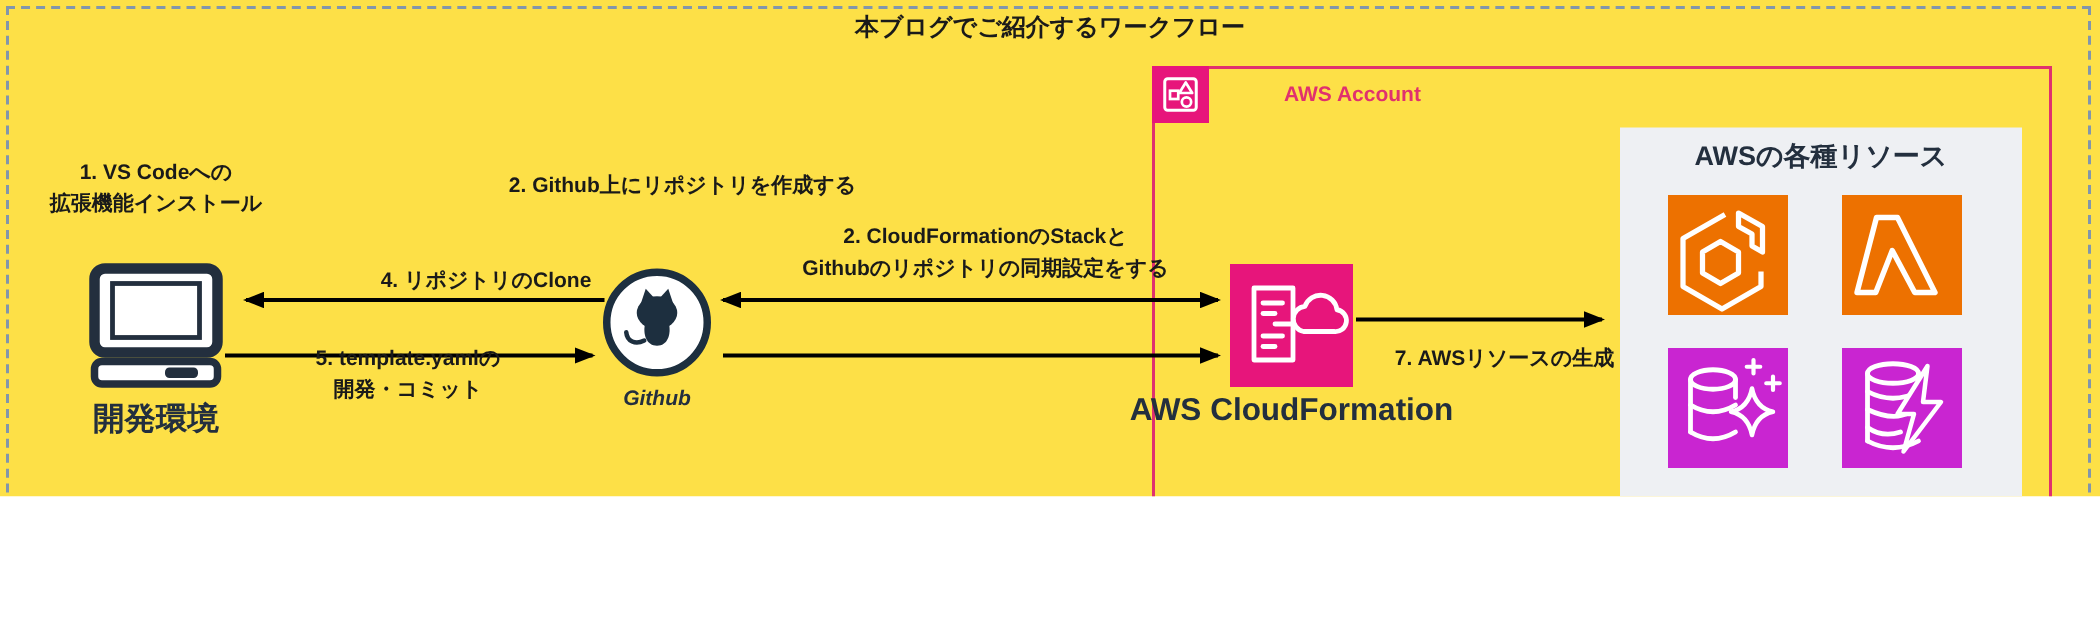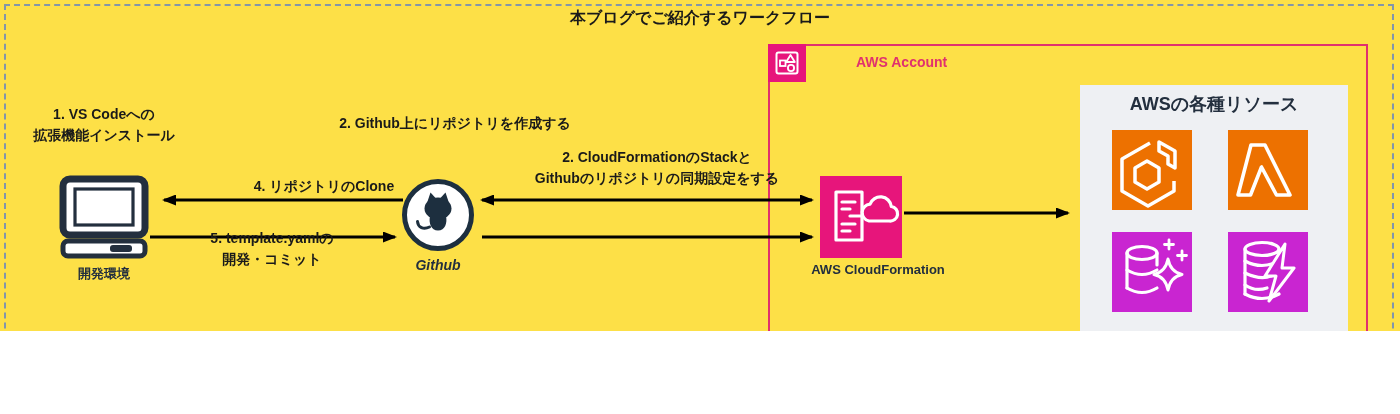--- a/index.html
+++ b/index.html
@@ -7,21 +7,21 @@
     position:relative;width:1400px;height:331px;background:#fde047;overflow:hidden;
     font-family:"Liberation Sans","DejaVu Sans",sans-serif;color:#1a1a1a;
   }
   .abs{position:absolute;}
   #dash-border{position:absolute;left:4px;top:4px;width:1390px;height:404px;
     border:2px dashed #8296ab;box-sizing:border-box;}
   #diagram-title{top:8px;left:50%;transform:translateX(-50%);
     font-size:16px;font-weight:600;white-space:nowrap;}
   .step{font-size:14px;font-weight:600;line-height:21px;text-align:center;
     white-space:pre-line;transform:translateX(-50%);}
-  .node-label{font-size:13px;font-weight:600;color:#232f3e;text-align:center;
+  .node-label{font-size:21px;font-weight:600;color:#232f3e;text-align:center;
     transform:translateX(-50%);white-space:nowrap;}
   #account-box{left:768px;top:44px;width:600px;height:334px;
     border:2px solid #e0316e;box-sizing:border-box;}
   #account-label{left:856px;top:54px;font-size:14px;font-weight:600;color:#e0316e;white-space:nowrap;}
   #resources-box{left:1080px;top:85px;width:268px;height:260px;background:#eef0f3;}
   #resources-title{left:1214px;top:92px;font-size:18px;font-weight:600;color:#232f3e;
     transform:translateX(-50%);white-space:nowrap;}
   svg{display:block;}
 </style>
 </head>
@@ -107,21 +107,21 @@
         <rect x="16" y="16" width="26" height="48"></rect>
         <path d="M22 26 h13"></path>
         <path d="M22 33 h8"></path>
         <path d="M22 48 h13"></path>
         <path d="M22 55 h8"></path>
         <path d="M30 40 H58"></path>
       </g>
       <path d="M49 45 a8.5 8.5 0 0 1 1 -16.8 a11 11 0 0 1 21.3 2.3 a7.3 7.3 0 0 1 -2 14.5 Z" fill="#E7157B" stroke="#fff" stroke-width="3.2" stroke-linejoin="round"></path>
     </svg>
   </div>
-  <div class="abs node-label" style="left:861px;top:262px;margin-left:17px;">AWS CloudFormation</div>
+  <div class="abs node-label" style="left:861px;top:262px;">AWS CloudFormation</div>
 
   <div class="abs" style="left:58px;top:174px;">
     <svg width="92" height="86" viewBox="0 0 92 86">
       <rect x="5" y="5" width="82" height="56" rx="7" fill="#fff" stroke="#232f3e" stroke-width="7"></rect>
       <rect x="17" y="15" width="58" height="36" fill="#fff" stroke="#232f3e" stroke-width="3.2"></rect>
       <rect x="5" y="67" width="82" height="15" rx="5" fill="#fff" stroke="#232f3e" stroke-width="5"></rect>
       <rect x="52" y="71" width="22" height="7" rx="3" fill="#232f3e"></rect>
     </svg>
   </div>
   <div class="abs node-label" style="left:104px;top:265px;">開発環境</div>
@@ -159,14 +159,15 @@
   </svg>
 
   <div class="abs step" style="left:104px;top:104px;">1. VS Codeへの
 拡張機能インストール</div>
   <div class="abs step" style="left:455px;top:113px;">2. Github上にリポジトリを作成する</div>
   <div class="abs step" style="left:657px;top:147px;">2. CloudFormationのStackと
 Githubのリポジトリの同期設定をする</div>
   <div class="abs step" style="left:277px;top:176px;margin-left:47px;">4. リポジトリのClone</div>
   <div class="abs step" style="left:272px;top:228px;">5. template.yamlの
 開発・コミット</div>
+  <div class="abs step" style="left:1003px;top:228px;">7. AWSリソースの生成</div>
 
 </div>
 
 </body></html>

